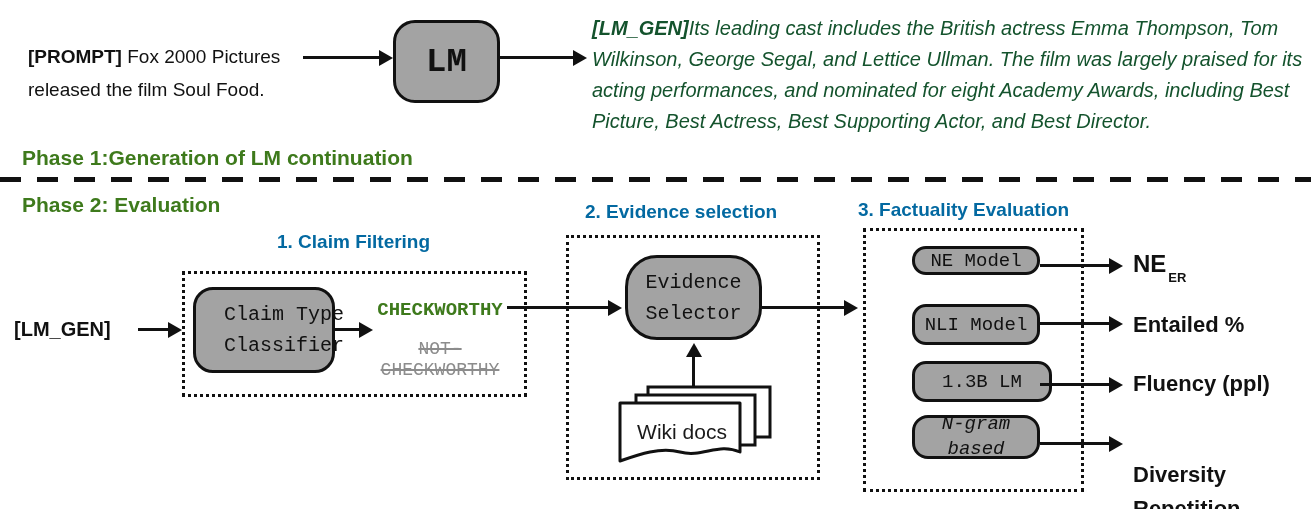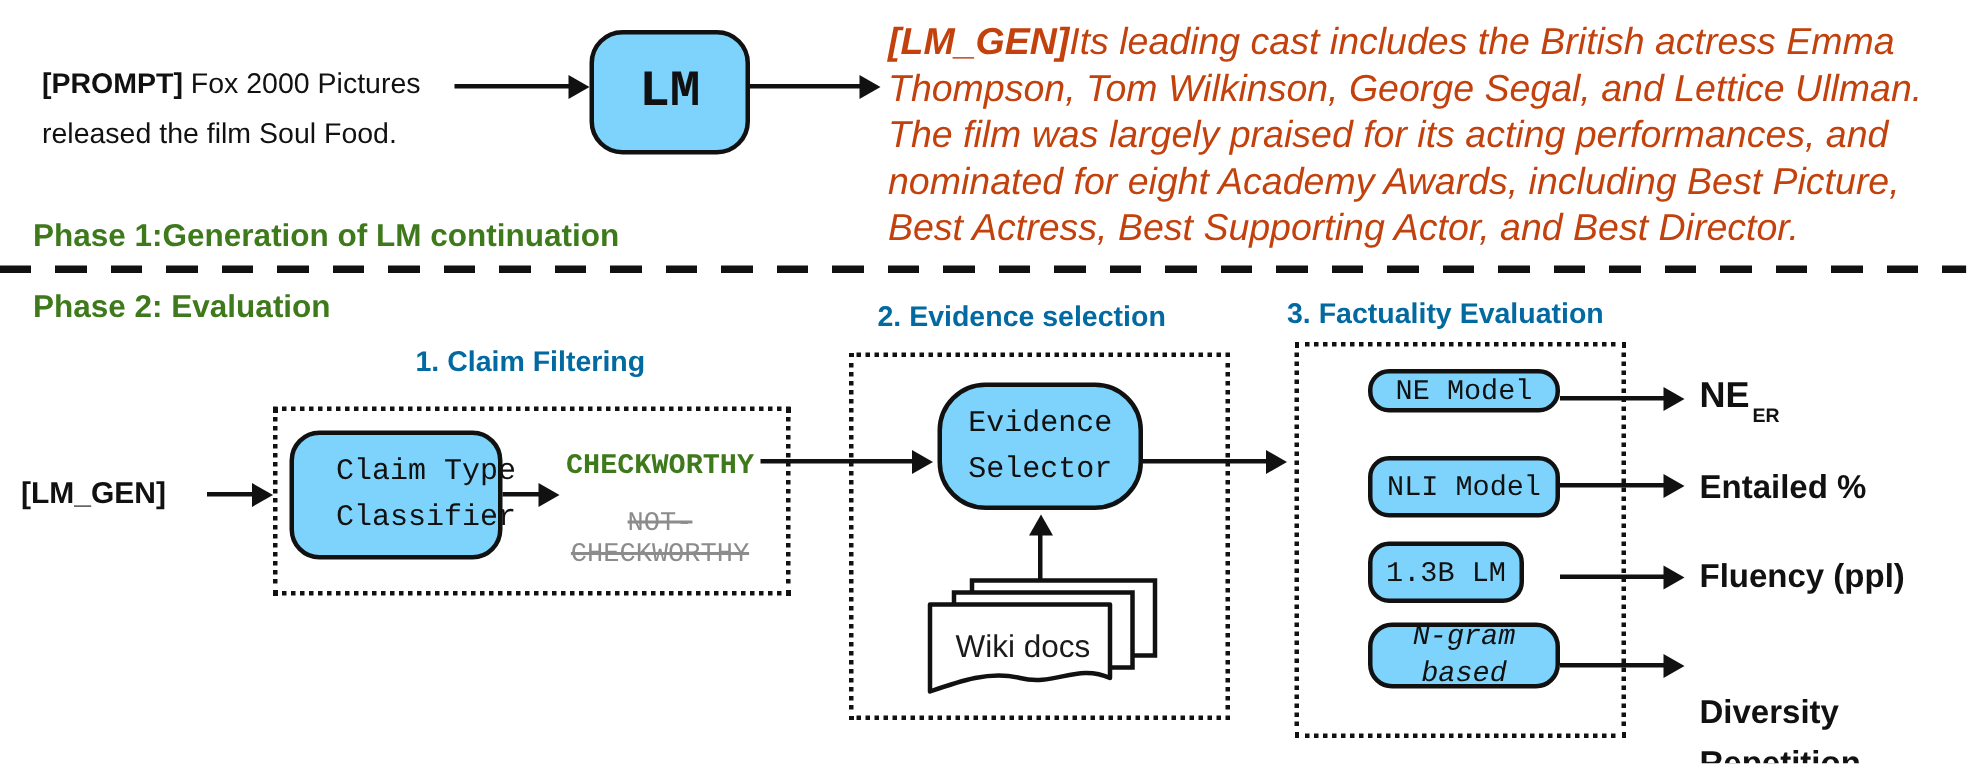--- a/index.html
+++ b/index.html
@@ -6,28 +6,28 @@
   .canvas{
     position:relative; width:1311px; height:509px; background:#ffffff;
     font-family:"Liberation Sans", sans-serif; color:#111; overflow:hidden;
   }
   .abs{position:absolute;}
   
   .phase-label{font-weight:bold; font-size:21px; color:#3e7a1c;}
   .section-title{font-weight:bold; font-size:19px; color:#0369a1;}
   .prompt-text{font-size:19px; line-height:33px; color:#111;}
   .prompt-text b{font-weight:bold;}
-  .lmgen-par{font-style:italic; font-size:25px; line-height:31px; color:#c2410c;}
+  .lmgen-par{font-style:italic; font-size:20px; line-height:31px; color:#14532d;}
   .lmgen-par b{font-weight:bold;}
   .input-label{font-weight:bold; font-size:20px; color:#111;}
   .mono{font-family:"Liberation Mono", monospace;}
   .multiline{white-space:pre-line; text-align:center;}
   
   .rbox{
-    position:absolute; border:3px solid #111; border-radius:18px; background:#7dd3fc;
+    position:absolute; border:3px solid #111; border-radius:18px; background:#a3a3a3;
     display:flex; align-items:center; justify-content:center; box-sizing:border-box;
   }
   .dotbox{position:absolute; border:3px dotted #111; box-sizing:border-box; background:transparent;}
   
   .arr{position:absolute; height:3px; background:#111;}
   .arr::after{
     content:""; position:absolute; right:-13px; top:50%; transform:translateY(-50%);
     width:0; height:0; border-left:14px solid #111;
     border-top:8px solid transparent; border-bottom:8px solid transparent;
   }
@@ -133,21 +133,21 @@
   <div class="abs out-label" style="left:1133px; top:250px; font-size:24px;">
     <span>NE</span><sub>ER</sub>
   </div>
 
   <div class="rbox mono" style="left:912px; top:304px; width:128px; height:41px; border-radius:14px; font-size:19px;">
     <span>NLI Model</span>
   </div>
   <div class="arr" style="left:1040px; top:322px; width:70px;"></div>
   <div class="abs out-label" style="left:1133px; top:312px;">Entailed %</div>
 
-  <div class="rbox mono" style="left:912px; top:361px; width:104px; height:41px; border-radius:14px; font-size:19px;">
+  <div class="rbox mono" style="left:912px; top:361px; width:140px; height:41px; border-radius:14px; font-size:19px;">
     <span>1.3B LM</span>
   </div>
   <div class="arr" style="left:1040px; top:383px; width:70px;"></div>
   <div class="abs out-label" style="left:1133px; top:371px;">Fluency (ppl)</div>
 
   <div class="rbox mono multiline" style="left:912px; top:415px; width:128px; height:44px; border-radius:16px; font-size:19px; line-height:25px;font-style:italic;">
     <span class="multiline">N-gram
 based</span>
   </div>
   <div class="arr" style="left:1040px; top:442px; width:70px;"></div>

